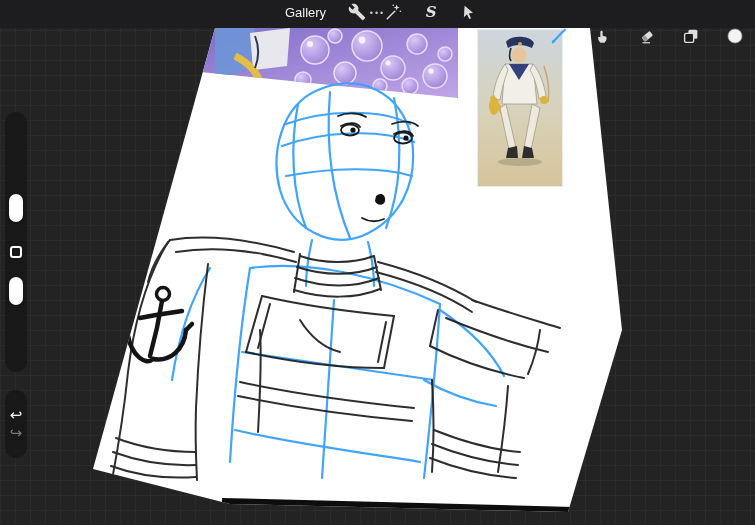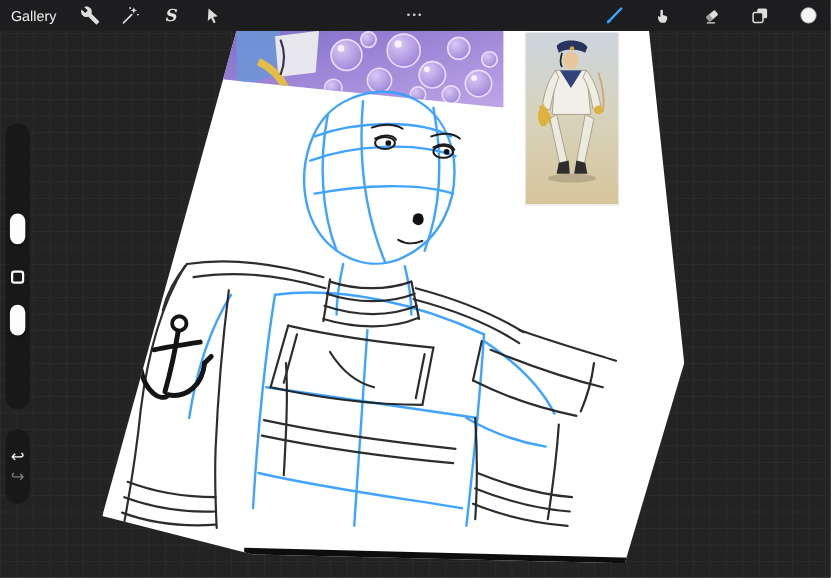--- a/index.html
+++ b/index.html
@@ -20,21 +20,21 @@
   }
   .ref-bubbles{position:absolute;left:195px;top:28px;width:263px;height:70px;
     clip-path:polygon(20px 0%,100% 0%,100% 100%,0% 62%);}
   .ref-figure{position:absolute;left:478px;top:30px;width:84px;height:156px;
     box-shadow:0 0 0 1px rgba(0,0,0,.08);}
   .sketch{position:absolute;inset:0;width:755px;height:525px;}
 
   
   .toolbar{
     position:absolute;top:0;left:0;right:0;height:28px;z-index:20;
-    background:#1d1d1f;display:flex;align-items:center;
+    background:#1d1d1f;display:flex;align-items:center;flex-direction:column;
   }
   .tb-left{display:flex;align-items:center;gap:13px;padding-left:10px;}
   .gallery{color:#f0f0f0;font-size:13px;margin-right:6px;cursor:default;}
   .tb-btn{width:24px;height:24px;display:flex;align-items:center;justify-content:center;}
   .tb-btn svg{display:block;}
   .sel-s{font-family:"DejaVu Serif",serif;font-style:italic;font-weight:bold;
     font-size:15px;color:#e4e4e4;line-height:1;}
   .tb-center{position:absolute;left:50%;top:8px;transform:translateX(-50%);
     color:#c9c9c9;font-size:9px;letter-spacing:2px;}
   .tb-right{margin-left:auto;display:flex;align-items:center;gap:20px;padding-right:8px;}

